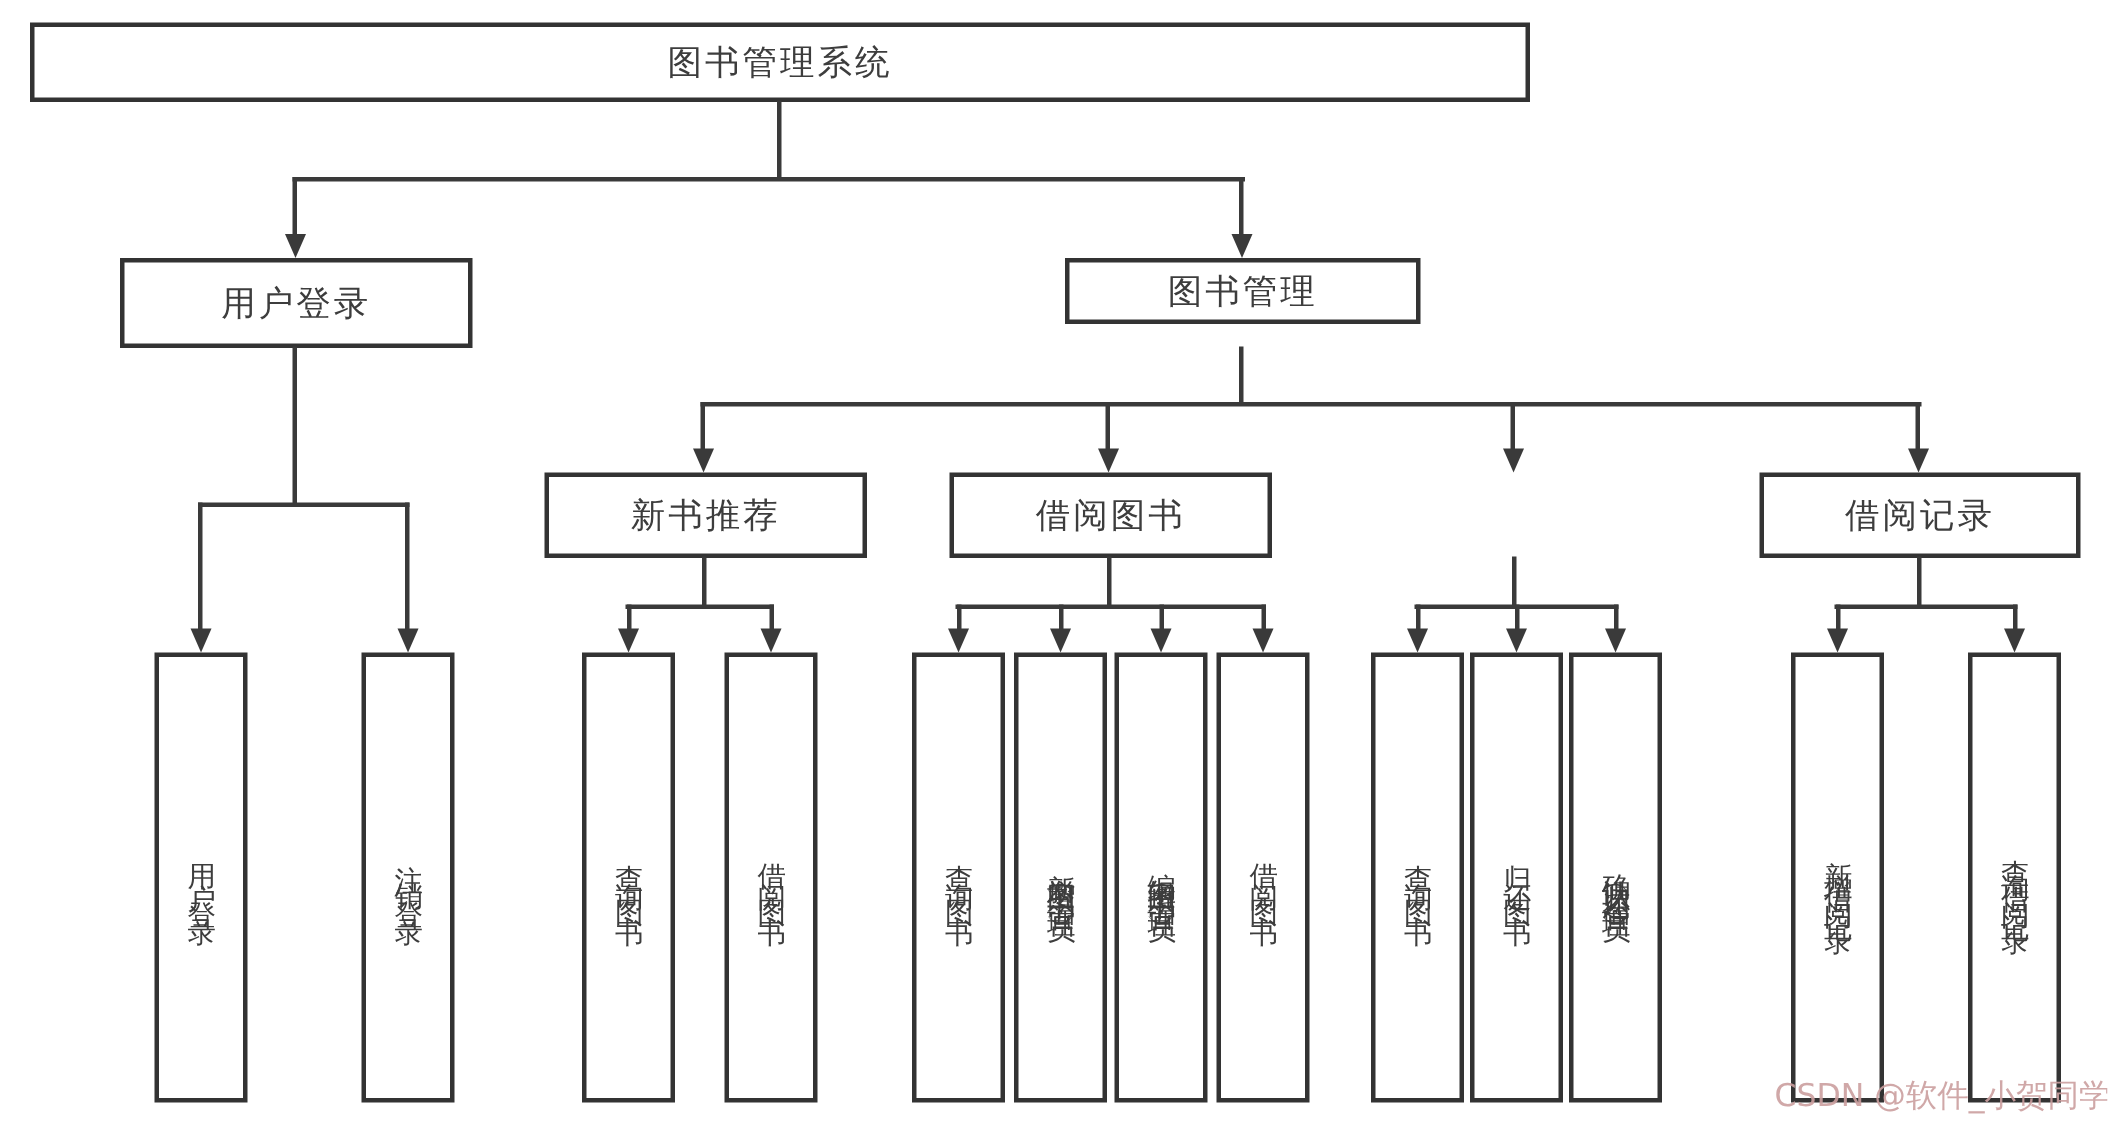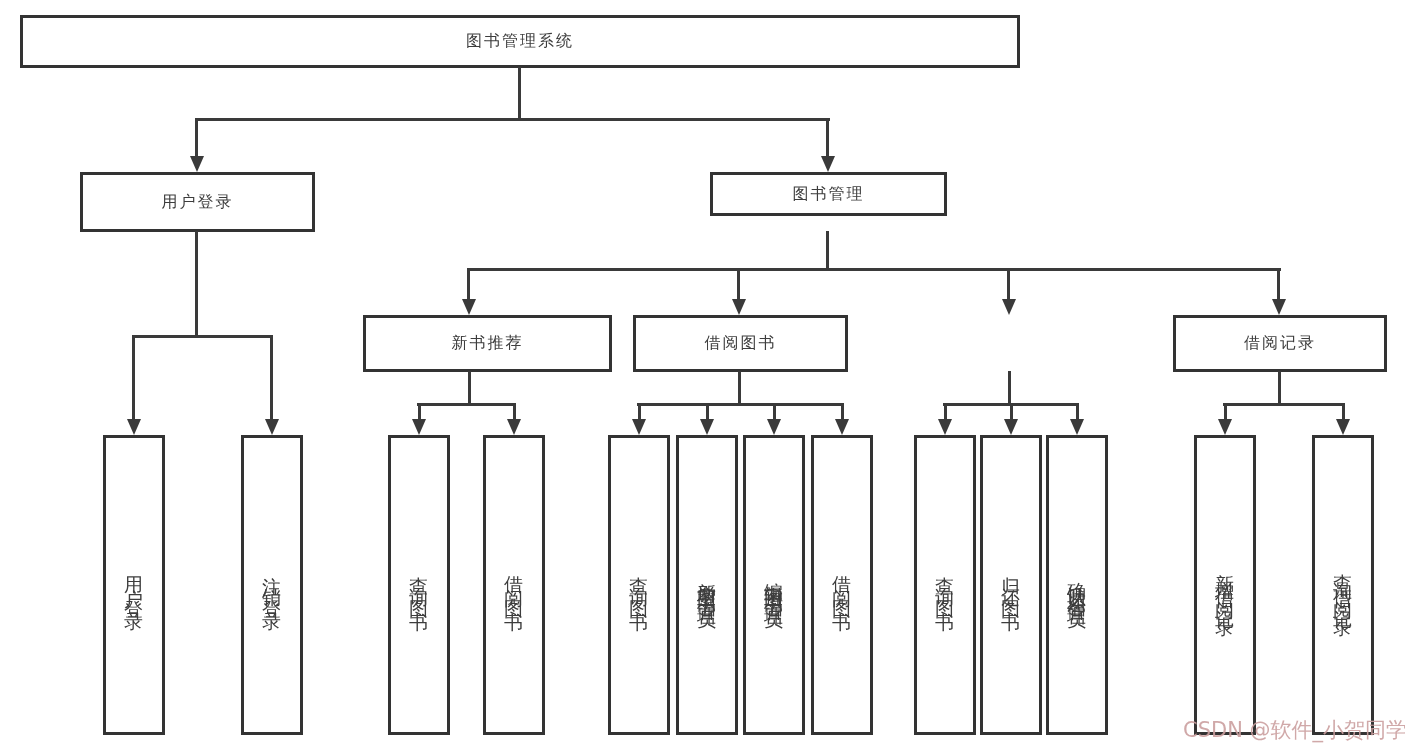--- a/index.html
+++ b/index.html
@@ -4,21 +4,21 @@
 <style>
   html,body{margin:0;padding:0;background:#fff;}
   .canvas{
     position:relative;width:1405px;height:747px;background:#ffffff;overflow:hidden;
     font-family:"DejaVu Sans","Liberation Sans",sans-serif;color:#3d3d3d;
   }
   .node{
     position:absolute;box-sizing:border-box;border:3px solid #333333;background:#ffffff;
     display:flex;align-items:center;justify-content:center;
   }
-  .h-node span{font-size:16px;letter-spacing:2px;white-space:nowrap;}
+  .h-node span{font-size:23px;letter-spacing:2px;white-space:nowrap;}
   .leaf{width:62px;height:300px;top:435px;}
   .leaf span{
     writing-mode:vertical-rl;text-orientation:mixed;
     font-size:19px;letter-spacing:12px;white-space:nowrap;line-height:1;
   }
   .leaf.med span{letter-spacing:9px;}
   .leaf.long span{letter-spacing:4px;}
   .line{position:absolute;background:#3a3a3a;}
   .arrow{
     position:absolute;width:0;height:0;
@@ -39,21 +39,21 @@
     <span>图书管理系统</span>
   </div>
 
   <div class="node h-node" style="left:80px;top:172px;width:235px;height:60px">
     <span>用户登录</span>
   </div>
   <div class="node h-node" style="left:710px;top:172px;width:237px;height:44px">
     <span>图书管理</span>
   </div>
 
-  <div class="node h-node" style="left:363px;top:315px;width:249px;height:57px">
+  <div class="node h-node" style="left:363px;top:315px;width:215px;height:57px">
     <span>新书推荐</span>
   </div>
   <div class="node h-node" style="left:633px;top:315px;width:215px;height:57px">
     <span>借阅图书</span>
   </div>
   <div class="node h-node" style="left:1173px;top:315px;width:214px;height:57px">
     <span>借阅记录</span>
   </div>
 
   <div class="node leaf" style="left:103px">

